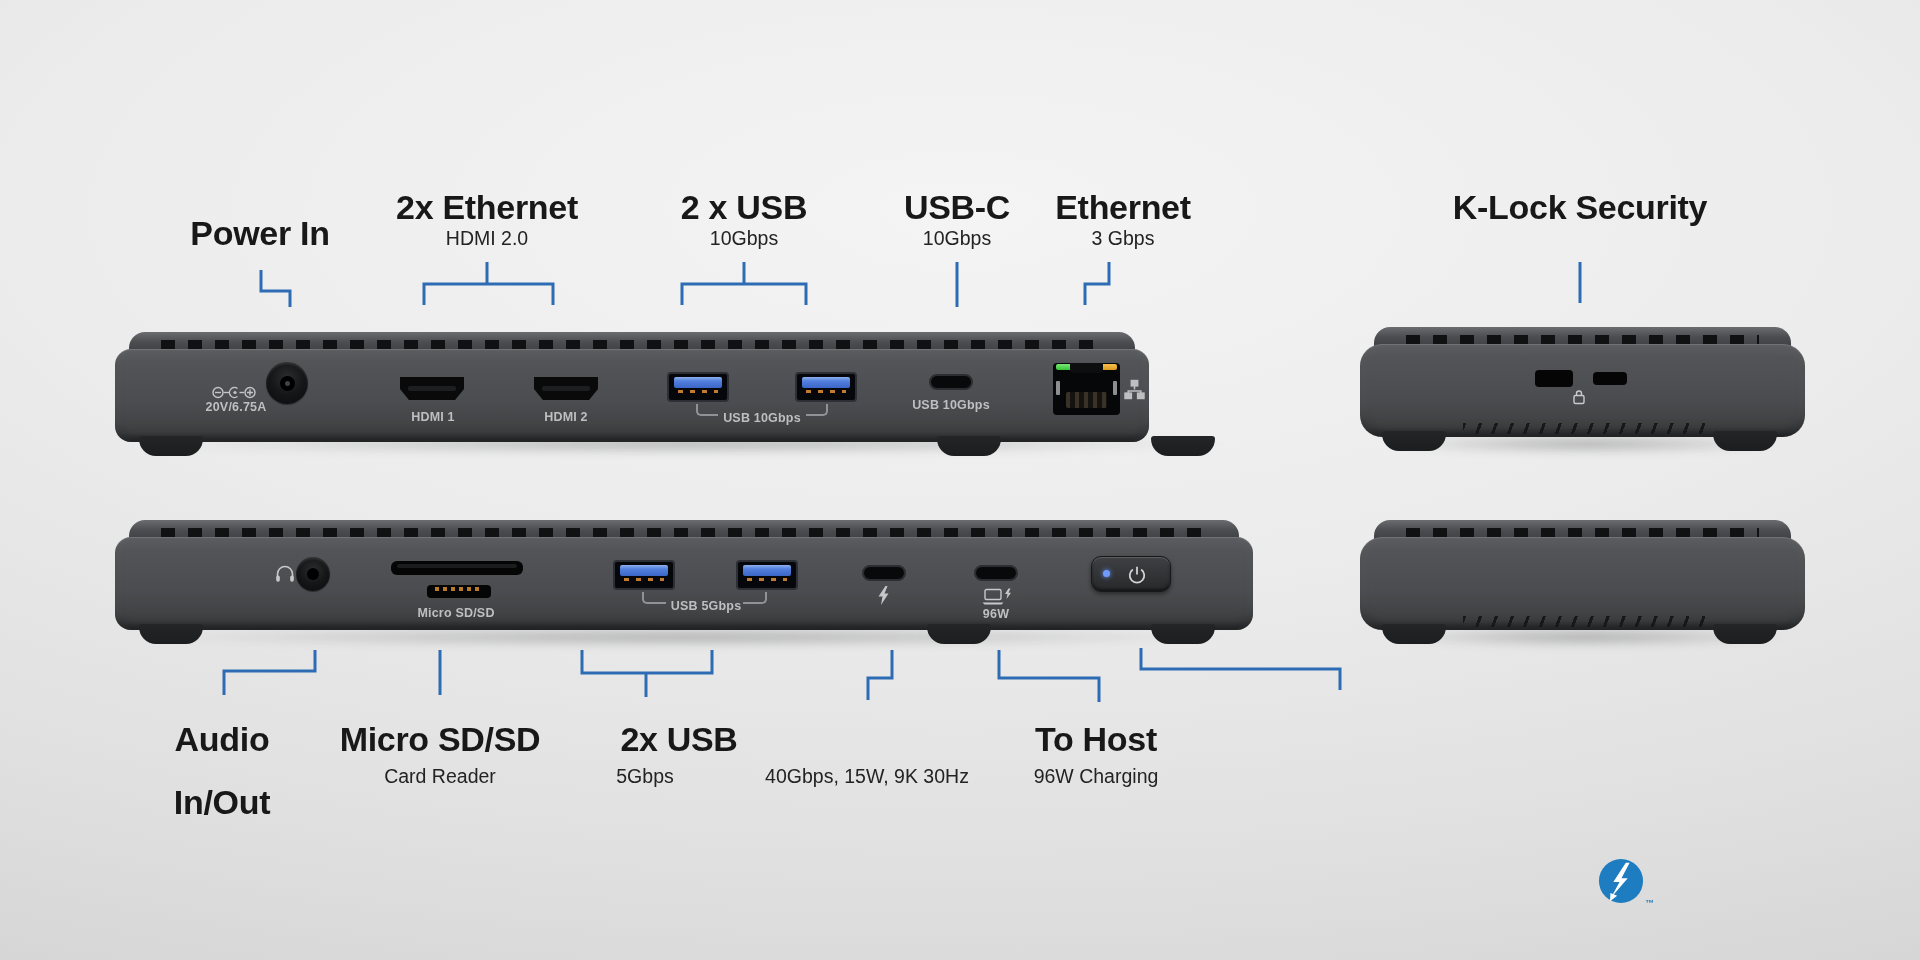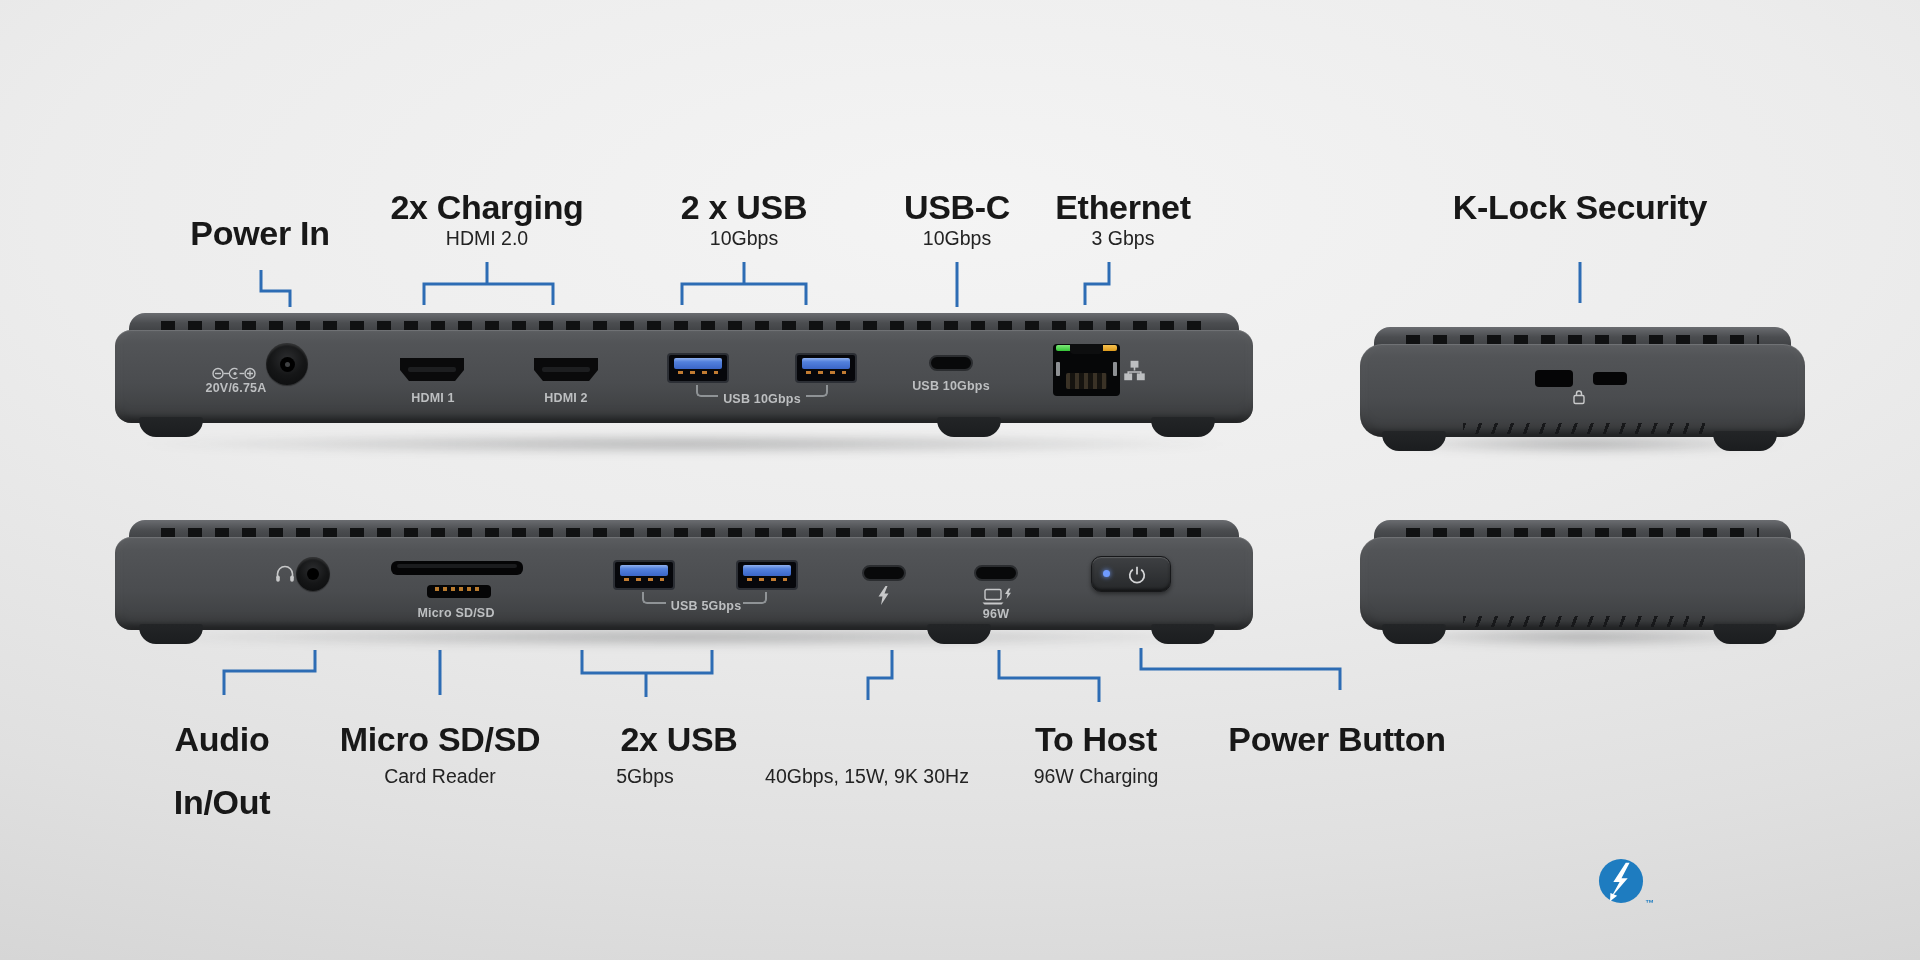--- a/index.html
+++ b/index.html
@@ -79,43 +79,42 @@
     <path d="M1580 262 L1580 303"></path>
     <path d="M315 650 L315 671 L224 671 L224 695"></path>
     <path d="M440 650 L440 695"></path>
     <path d="M582 650 L582 673 L712 673 L712 650 M646 673 L646 697"></path>
     <path d="M892 650 L892 678 L868 678 L868 700"></path>
     <path d="M999 650 L999 678 L1099 678 L1099 702"></path>
     <path d="M1141 648 L1141 669 L1340 669 L1340 690"></path>
   </svg>
 
   <div class="lbl-title" style="left:260px;top:214px">Power In</div>
-  <div class="lbl-title" style="left:487px;top:188px">2x Charging</div>
+  <div class="lbl-title" style="left:487px;top:188px">2x Ethernet</div>
   <div class="lbl-sub" style="left:487px;top:227px">HDMI 2.0</div>
   <div class="lbl-title" style="left:744px;top:188px">2 x USB</div>
   <div class="lbl-sub" style="left:744px;top:227px">10Gbps</div>
   <div class="lbl-title" style="left:957px;top:188px">USB-C</div>
   <div class="lbl-sub" style="left:957px;top:227px">10Gbps</div>
   <div class="lbl-title" style="left:1123px;top:188px">Ethernet</div>
   <div class="lbl-sub" style="left:1123px;top:227px">3 Gbps</div>
   <div class="lbl-title" style="left:1580px;top:188px">K-Lock Security</div>
 
   <div class="lbl-title" style="left:222px;top:720px">Audio</div>
   <div class="lbl-title" style="left:222px;top:783px">In/Out</div>
   <div class="lbl-title" style="left:440px;top:720px">Micro SD/SD</div>
   <div class="lbl-sub" style="left:440px;top:765px">Card Reader</div>
   <div class="lbl-title" style="left:679px;top:720px">2x USB</div>
   <div class="lbl-sub" style="left:645px;top:765px">5Gbps</div>
   <div class="lbl-sub" style="left:867px;top:765px">40Gbps, 15W, 9K 30Hz</div>
   <div class="lbl-title" style="left:1096px;top:720px">To Host</div>
   <div class="lbl-sub" style="left:1096px;top:765px">96W Charging</div>
-  <div class="lbl-title" style="left:1337px;top:720px">Power Button</div>
 
   <div class="gshadow" style="left:130px;top:434px;width:1110px"></div>
-  <div class="dock" style="left:115px;top:313px;width:1138px;height:124px">
+  <div class="dock" style="left:115px;top:332px;width:1034px;height:124px">
     <div class="lid"></div>
     <div class="vents"></div>
     <div class="face"></div>
     <div class="foot" style="left:24px"></div>
     <div class="foot" style="left:822px"></div>
     <div class="foot" style="left:1036px"></div>
 
     <div class="icon" style="left:96px;top:53px">
       <svg width="46" height="15" viewBox="0 0 46 15" fill="none" stroke="#c3c5c7" stroke-width="1.4">
         <circle cx="7" cy="7.5" r="5"></circle>

